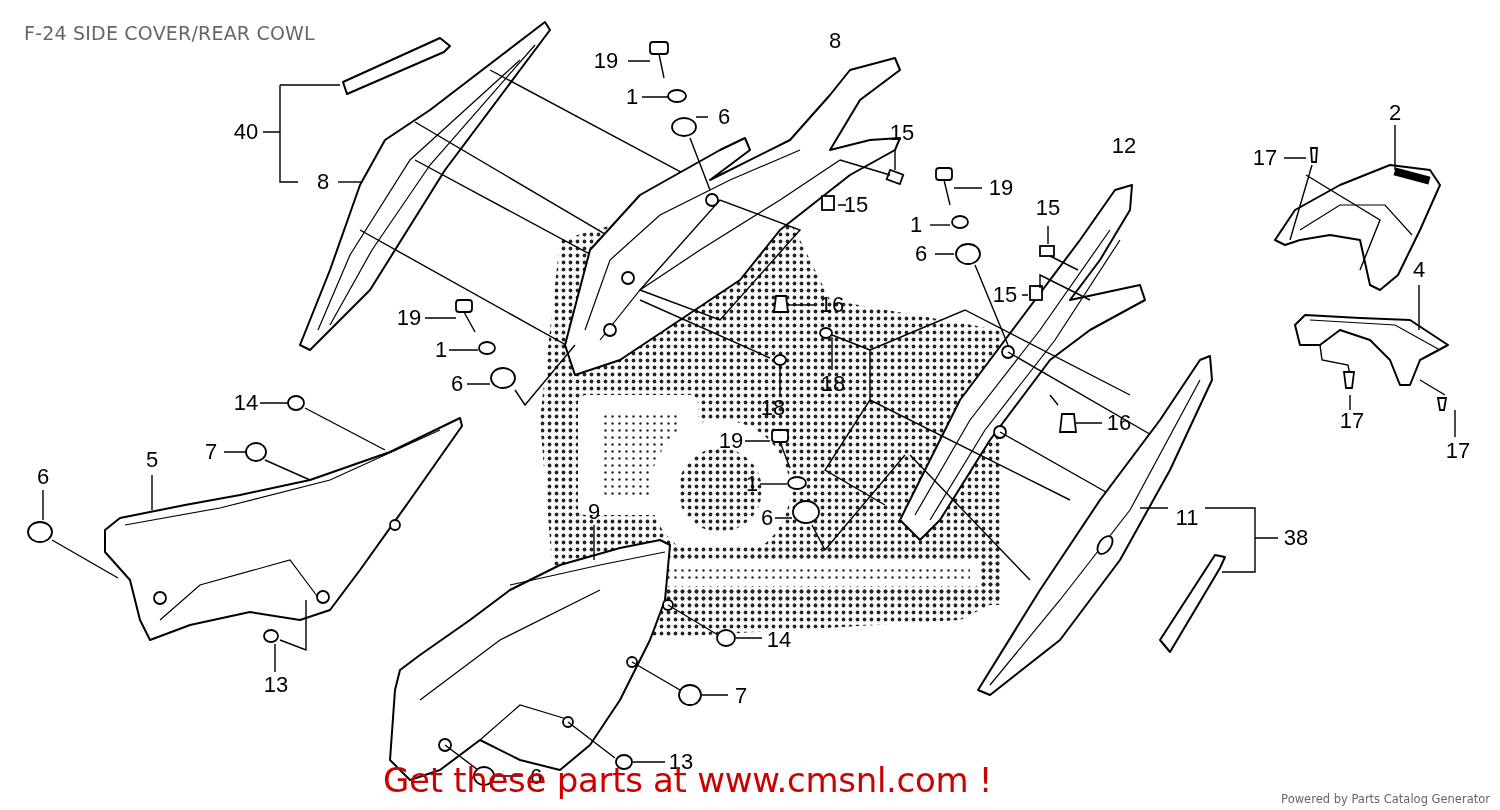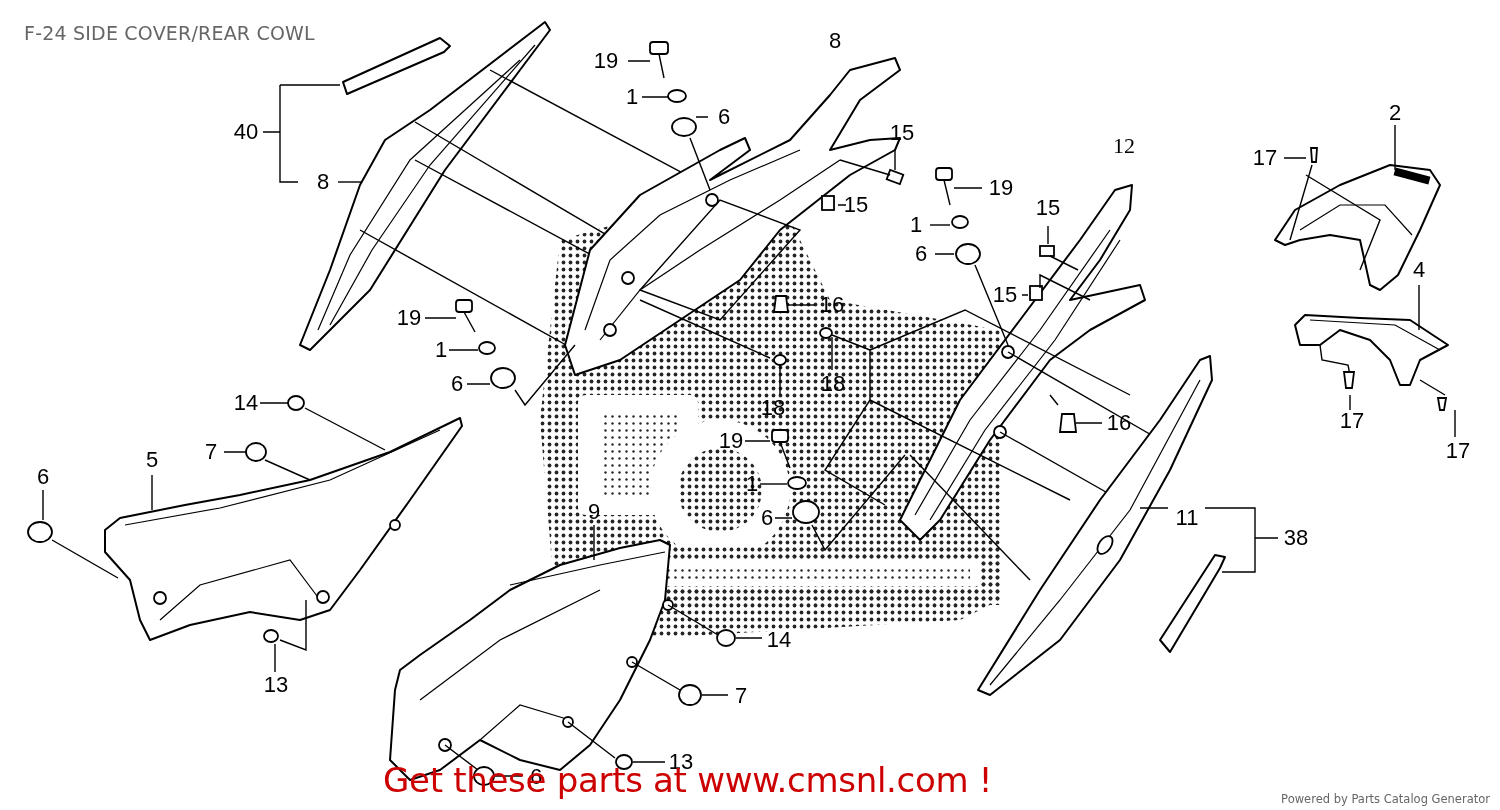--- a/index.html
+++ b/index.html
@@ -183,21 +183,21 @@
     <div class="callout" style="left: 323px; top: 182px;">8</div>
     <div class="callout" style="left: 606px; top: 61px;">19</div>
     <div class="callout" style="left: 632px; top: 97px;">1</div>
     <div class="callout" style="left: 724px; top: 117px;">6</div>
     <div class="callout" style="left: 835px; top: 41px;">8</div>
     <div class="callout" style="left: 902px; top: 133px;">15</div>
     <div class="callout" style="left: 856px; top: 205px;">15</div>
     <div class="callout" style="left: 1001px; top: 188px;">19</div>
     <div class="callout" style="left: 916px; top: 225px;">1</div>
     <div class="callout" style="left: 921px; top: 254px;">6</div>
-    <div class="callout" style="left: 1124px; top: 146px; font-family: Liberation Serif, serif;">12</div>
+    <div class="callout" style="left: 1124px; top: 146px;">12</div>
     <div class="callout" style="left: 1048px; top: 208px;">15</div>
     <div class="callout" style="left: 1005px; top: 295px;">15</div>
     <div class="callout" style="left: 1395px; top: 113px;">2</div>
     <div class="callout" style="left: 1265px; top: 158px;">17</div>
     <div class="callout" style="left: 1419px; top: 270px;">4</div>
     <div class="callout" style="left: 1352px; top: 421px;">17</div>
     <div class="callout" style="left: 1458px; top: 451px;">17</div>
     <div class="callout" style="left: 832px; top: 305px;">16</div>
     <div class="callout" style="left: 833px; top: 384px;">18</div>
     <div class="callout" style="left: 773px; top: 408px;">18</div>

